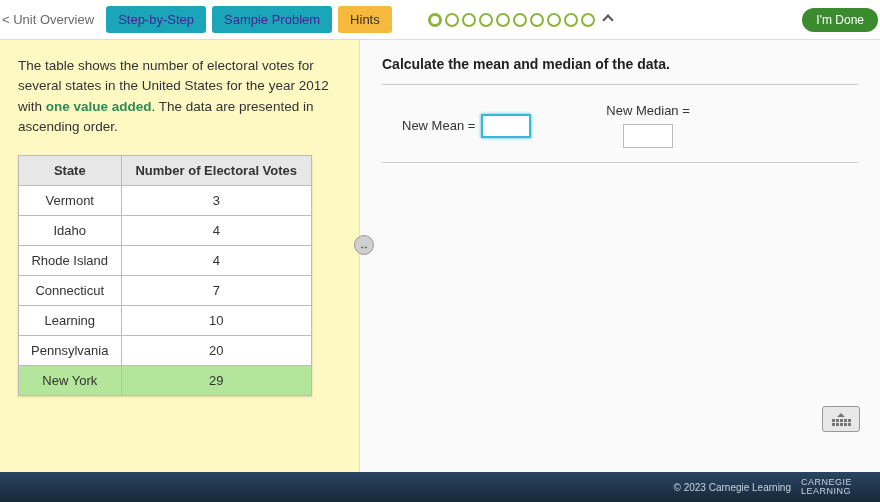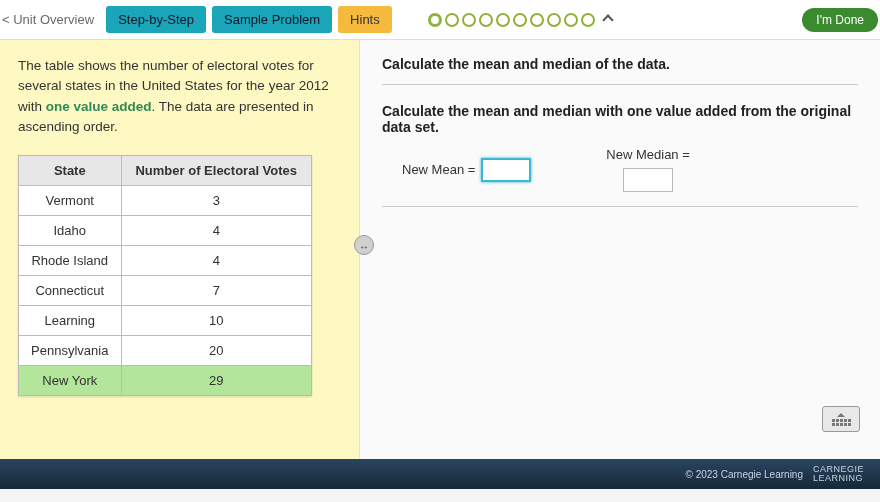--- a/index.html
+++ b/index.html
@@ -25,21 +25,21 @@
     font-size: 13px;
     cursor: pointer;
     margin-right: 6px;
   }
   .tab-btn {
     border: none;
     padding: 6px 12px;
     font-size: 13px;
     border-radius: 3px;
     cursor: pointer;
-    color: #0f172a;
+    color: #4c1d95;
   }
   .tab-teal { background: #1aa5b8; }
   .tab-hints { background: #f5b93e; color: #333; }
   .progress-dots {
     display: flex;
     gap: 3px;
     margin-left: 30px;
     align-items: center;
   }
   .dot {
@@ -189,29 +189,29 @@
   }
   .keyboard-icon .k {
     width:3px;height:3px;background:#777;
   }
   .keyboard-icon .caret {
     width:0;height:0;border-left:4px solid transparent;border-right:4px solid transparent;border-bottom:4px solid #777; margin-bottom:1px;
   }
 
   .footer {
     position: absolute;
-    bottom: 13px; left:0; right:0;
+    bottom: 0; left:0; right:0;
     height: 30px;
     background: linear-gradient(#2a4560, #16283a);
     color: #c7d4e0;
     font-size: 10px;
     display: flex;
     align-items: center;
     justify-content: flex-end;
-    padding: 0 16px;
+    padding: 0 28px;
     gap: 10px;
   }
   .footer .brand {
     font-size: 9px;
     line-height: 1;
     text-align: left;
     letter-spacing: 0.5px;
   }
 </style>
 </head>
@@ -288,21 +288,20 @@
   </div>
 
   <div class="splitter-handle">
     <span>↔</span>
   </div>
 
   <div class="right-pane">
     <div class="section-title">Calculate the mean and median of the data.</div>
     <div class="divider-line"></div>
 
-    <div class="section-title">Calculate the mean and median with one value added from the original data set.</div>
     <div class="calc-row">
       <div class="calc-item">
         <span>New Mean  =</span>
         <span class="val-box active"></span>
       </div>
       <div class="calc-item" style="margin-left:45px;flex-direction:column;">
         <span>New Median  =</span>
         <span class="val-box"></span>
       </div>
     </div>

